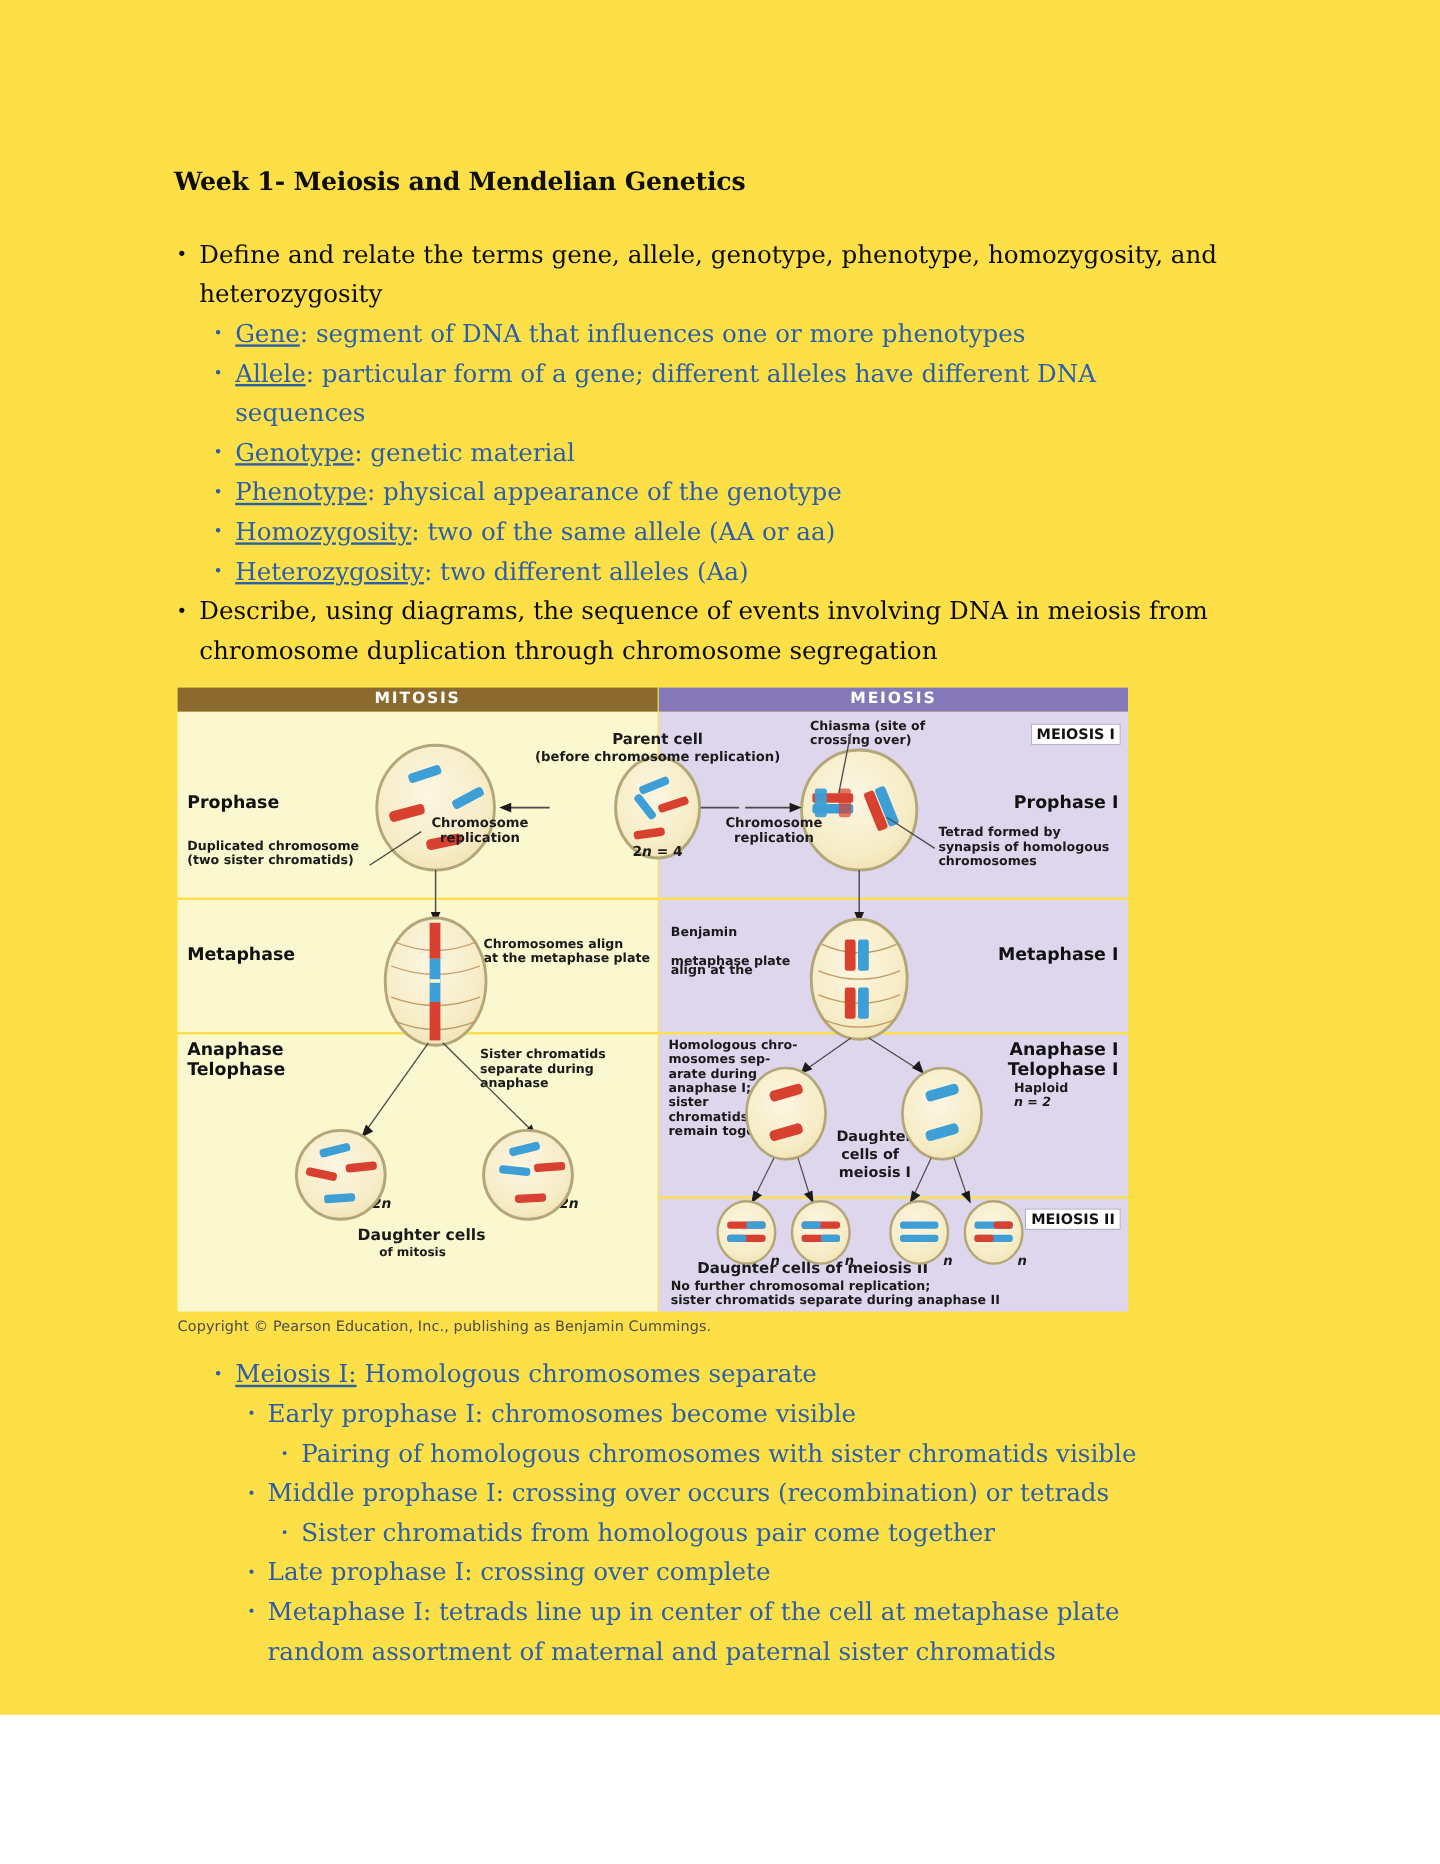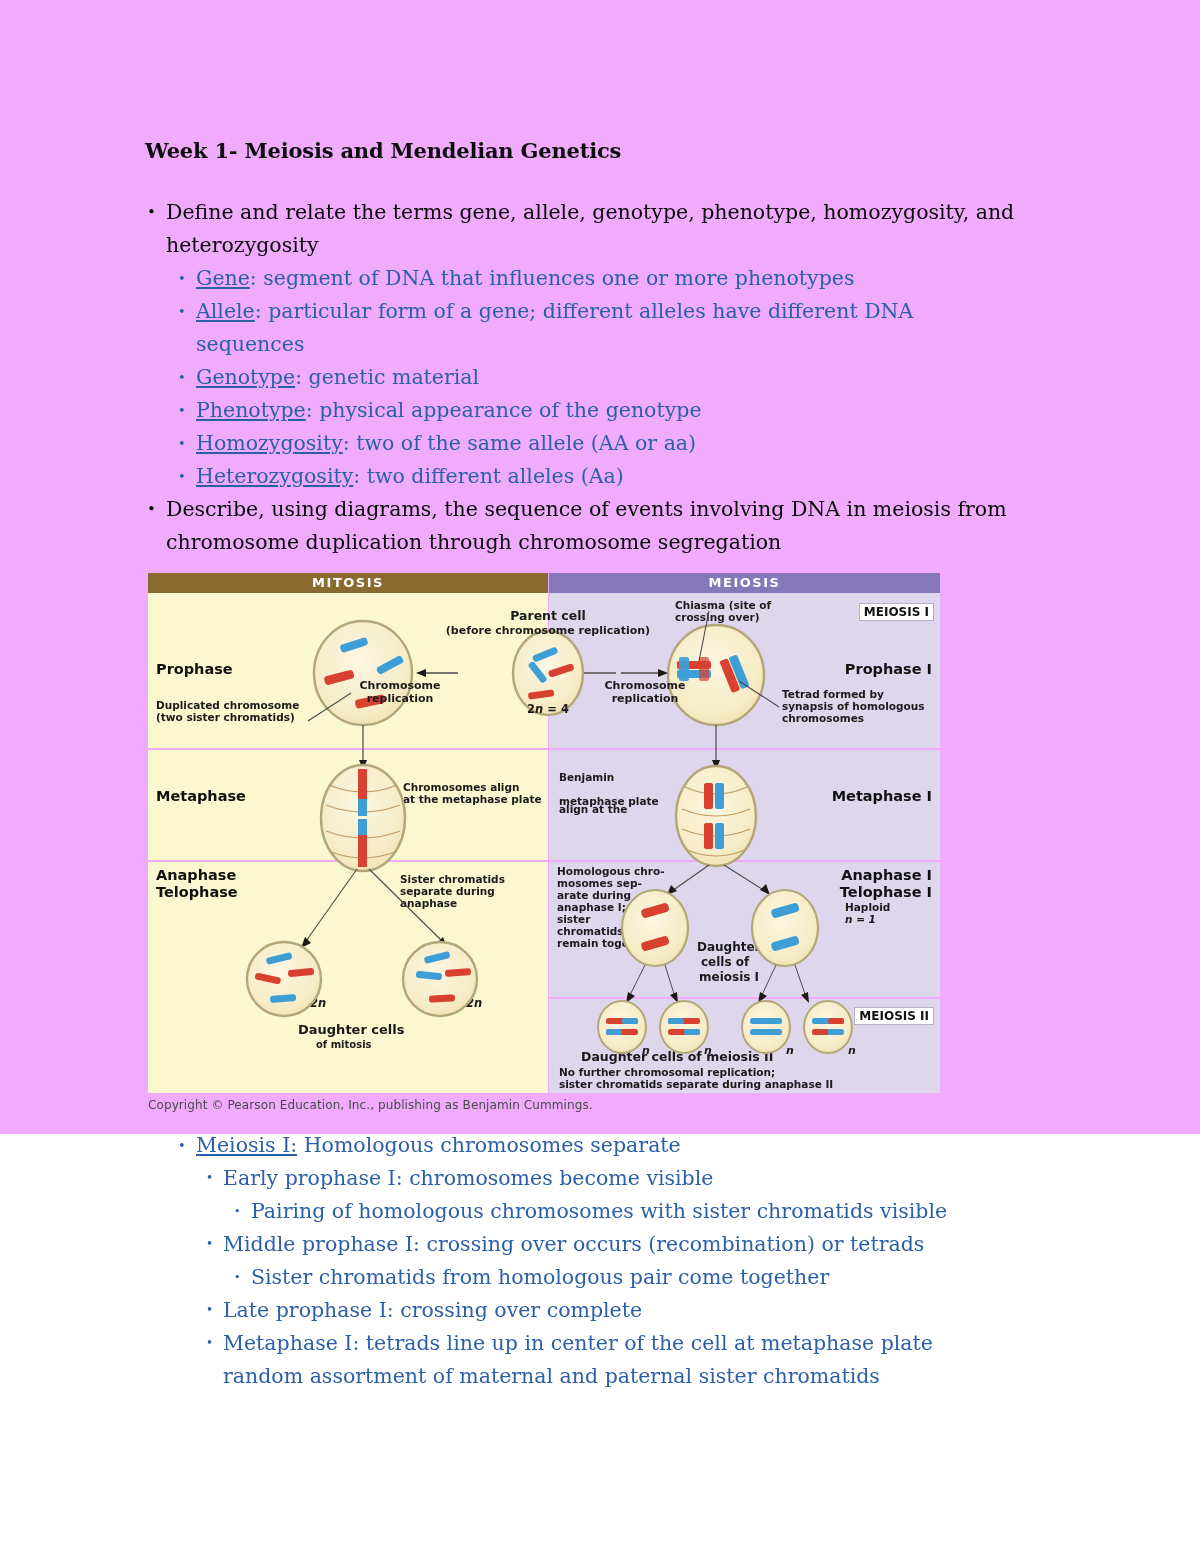--- a/index.html
+++ b/index.html
@@ -11,22 +11,22 @@
     width: 1200px;
     height: 1553px;
     position: relative;
     font-family: "DejaVu Serif", "Liberation Serif", serif;
     overflow: hidden;
   }
   .page {
     position: absolute;
     left: 0; top: 0;
     width: 1200px;
-    height: 1134px;
-    background: #f0abfc;
+    height: 1429px;
+    background: #fde047;
   }
   .doc-title {
     position: absolute;
     left: 145px;
     top: 138px;
     font-weight: bold;
     font-size: 21px;
     color: #0d0d0d;
     letter-spacing: -0.2px;
     font-family: "DejaVu Serif", "Liberation Serif", serif;
@@ -315,21 +315,21 @@
 
       <div class="cap" style="left:8px; top:292px;">Homologous chro-</div>
       <div class="cap" style="left:8px; top:304px;">mosomes sep-</div>
       <div class="cap" style="left:8px; top:316px;">arate during</div>
       <div class="cap" style="left:8px; top:328px;">anaphase I;</div>
       <div class="cap" style="left:8px; top:340px;">sister</div>
       <div class="cap" style="left:8px; top:352px;">chromatids</div>
       <div class="cap" style="left:8px; top:364px;">remain together</div>
 
       <div class="cap" style="left:296px; top:328px;">Haploid</div>
-      <div class="cap" style="left:296px; top:340px;"><span class="italic-n">n = 1</span></div>
+      <div class="cap" style="left:296px; top:340px;"><span class="italic-n">n = 2</span></div>
 
       <div class="cap" style="left:148px; top:368px; font-size:12px;">Daughter</div>
       <div class="cap" style="left:152px; top:383px; font-size:12px;">cells of</div>
       <div class="cap" style="left:150px; top:398px; font-size:12px;">meiosis I</div>
 
       <div class="boxlab" style="right:6px; top:434px;">MEIOSIS II</div>
 
       <div class="cap" style="left:32px; top:478px; font-size:12.5px;">Daughter cells of meiosis II</div>
       <div class="cap" style="left:10px; top:493px;">No further chromosomal replication;</div>
       <div class="cap" style="left:10px; top:505px;">sister chromatids separate during anaphase II</div>

